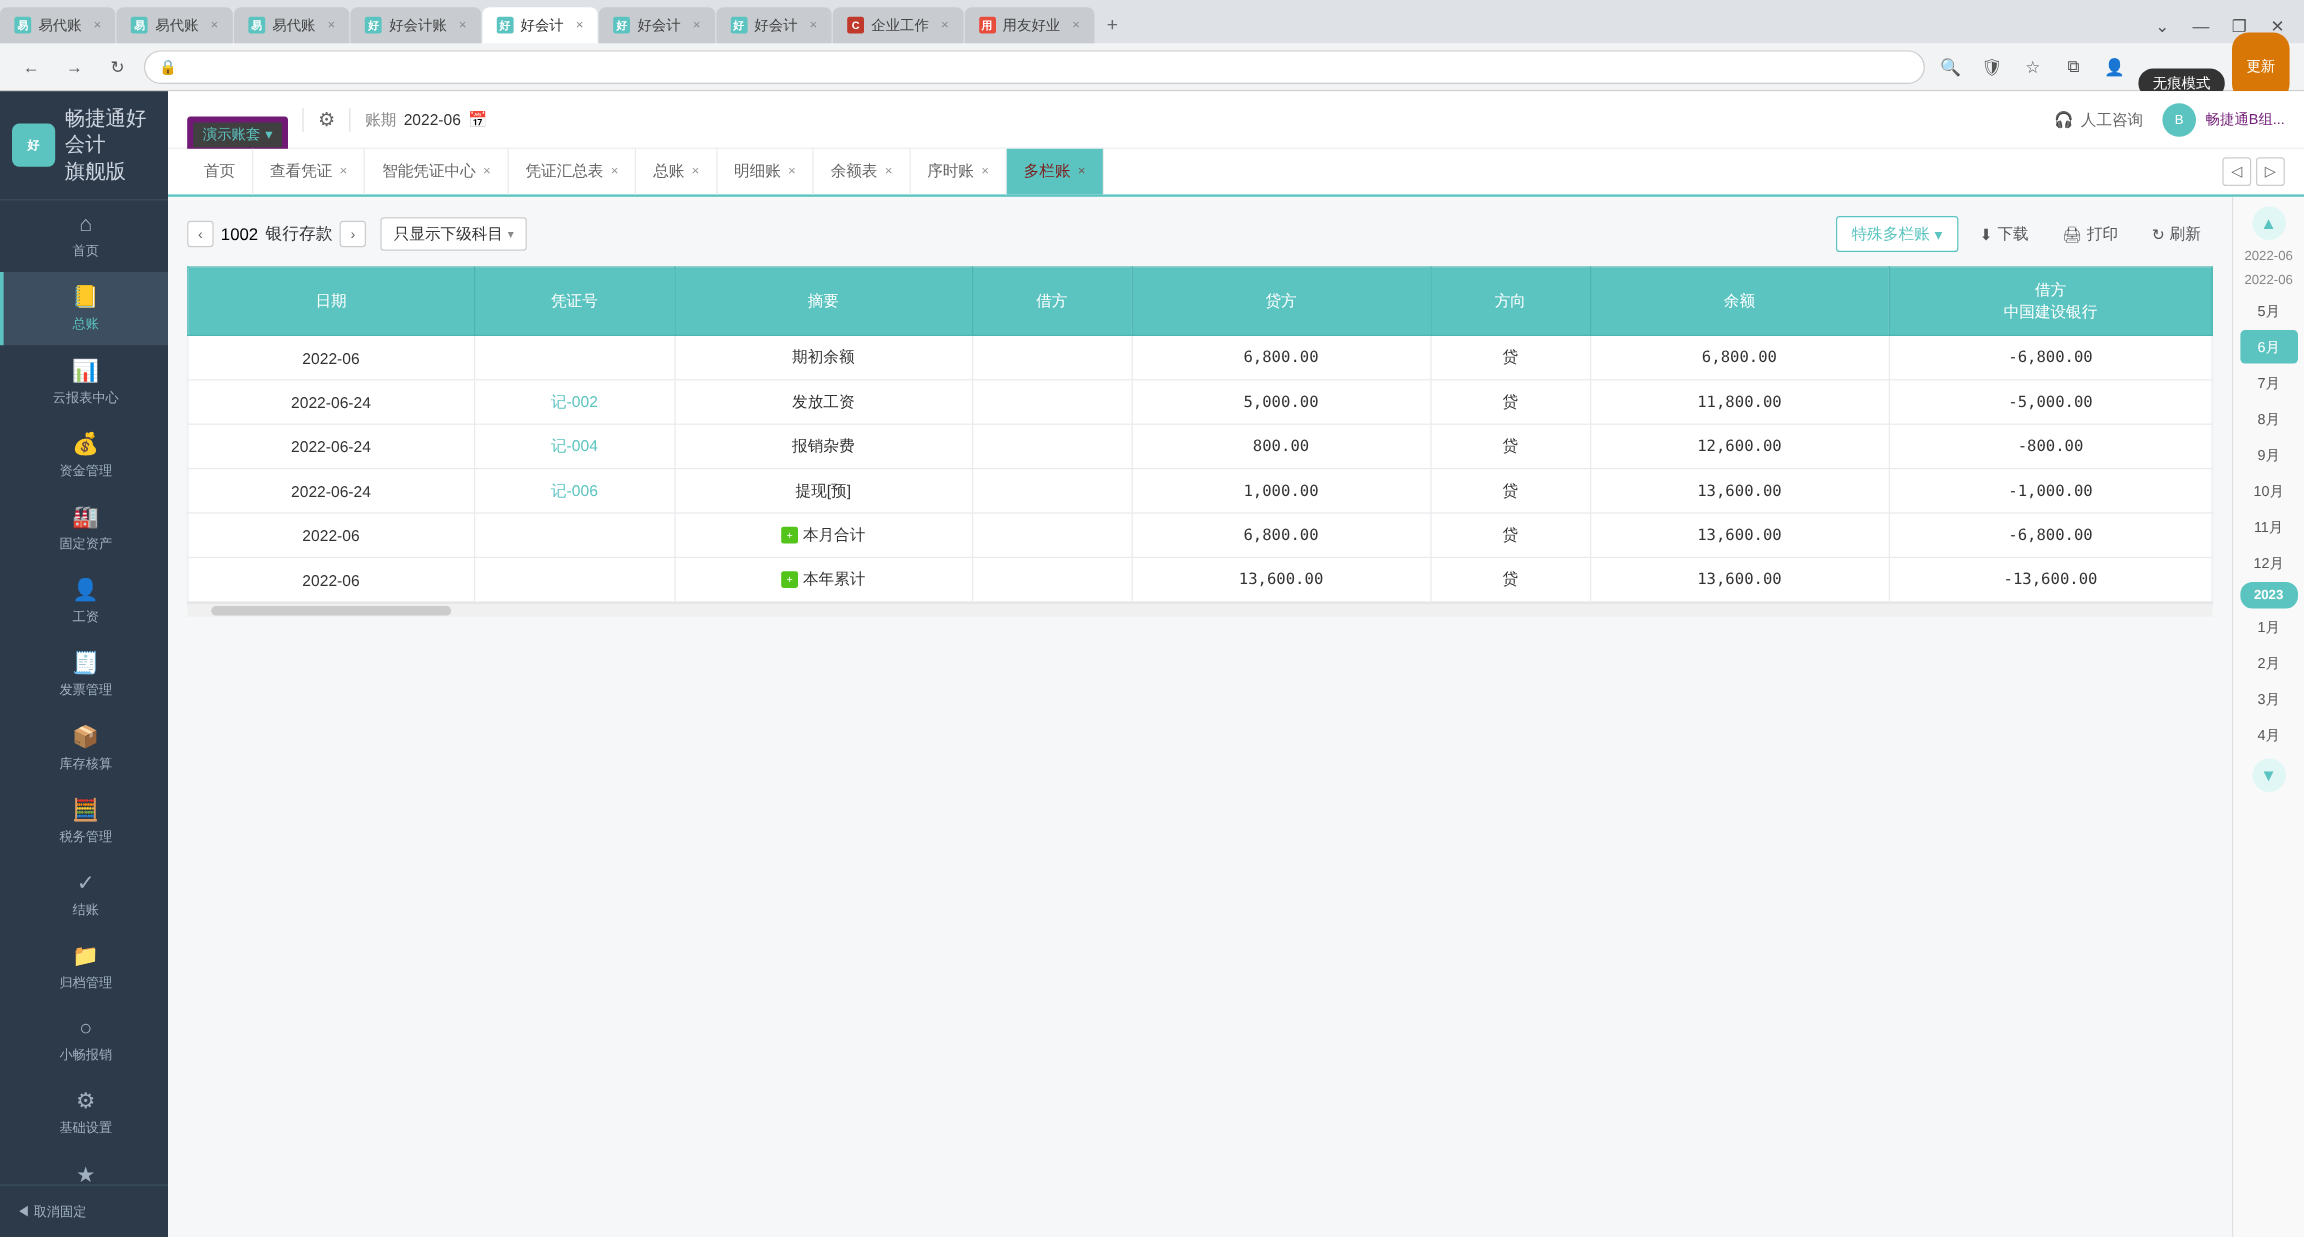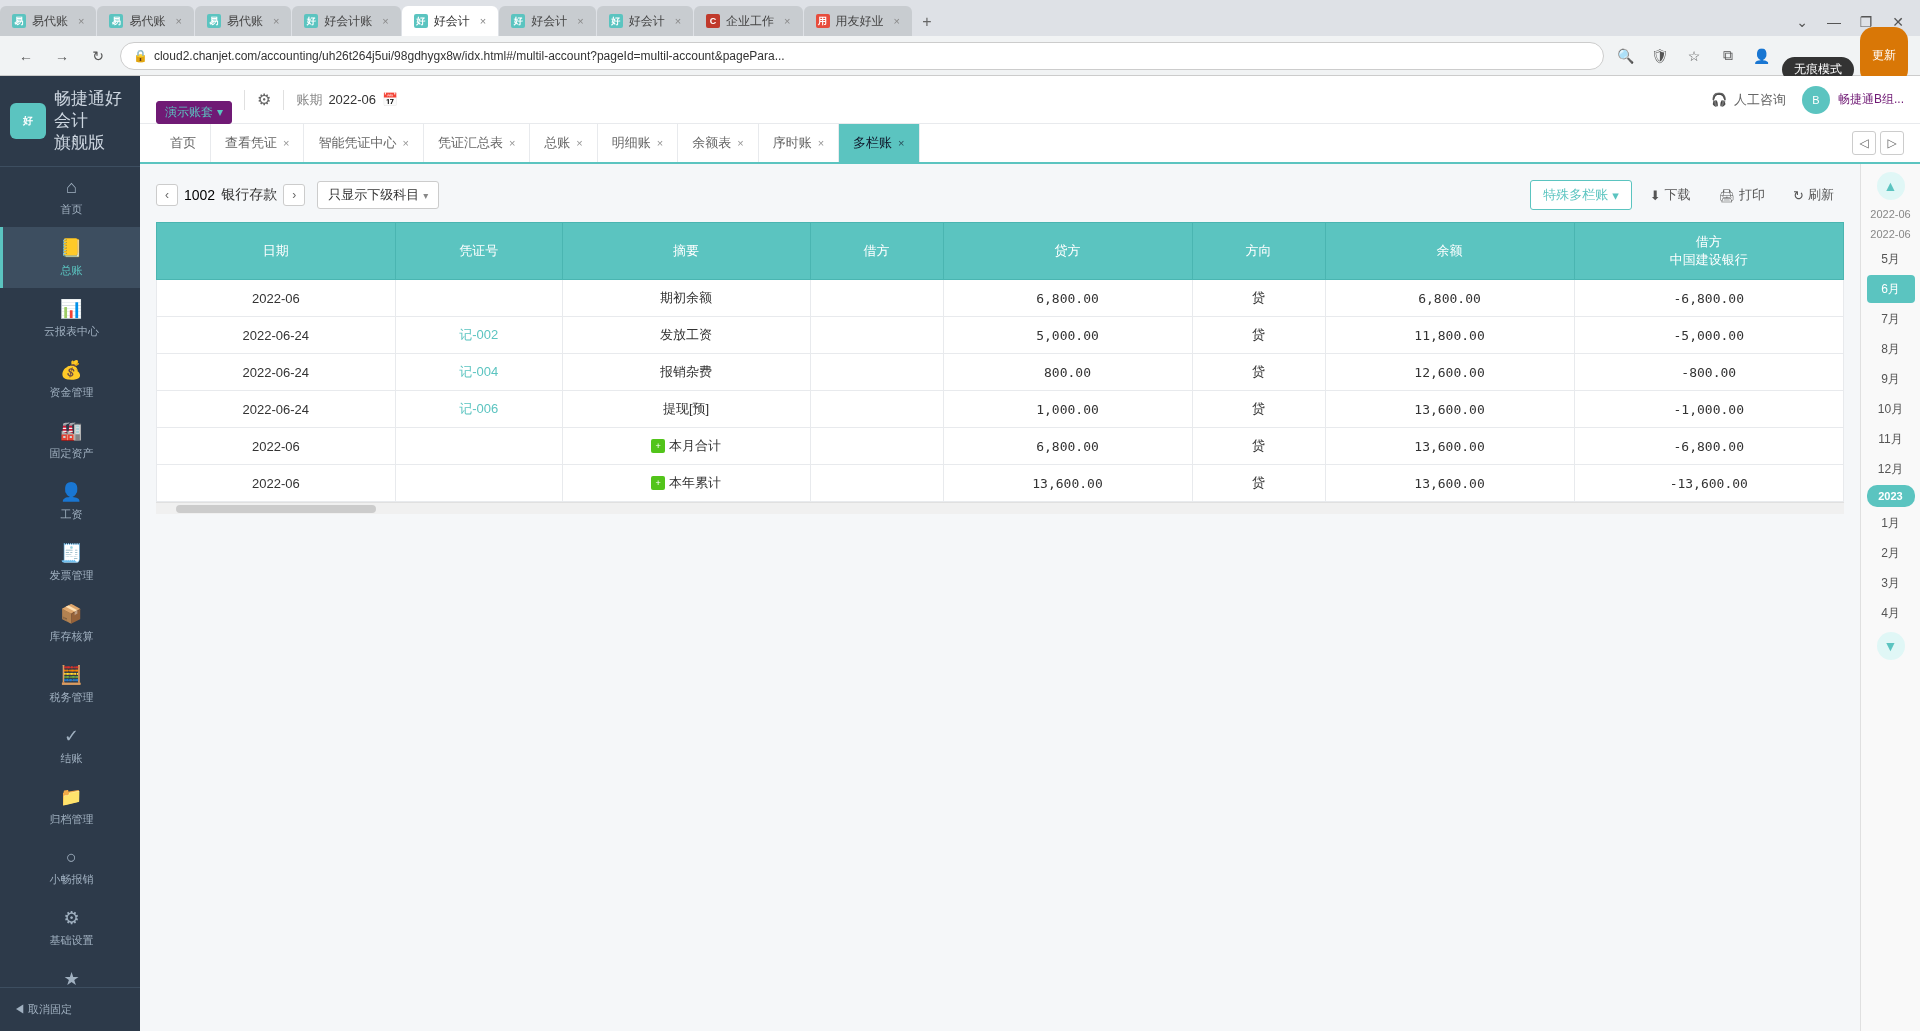--- a/index.html
+++ b/index.html
@@ -40,37 +40,37 @@
     .sidebar-item-icon { font-size: 18px; }
     .sidebar-item-label { font-size: 11px; text-align: center; }
     .sidebar-footer { padding: 8px; border-top: 1px solid #3d4e60; }
     .sidebar-pin-btn { display: flex; align-items: center; gap: 4px; color: #a0b0c0; font-size: 11px; cursor: pointer; padding: 6px; }
 
     
     .main-content { flex: 1; display: flex; flex-direction: column; background: #f5f7f9; min-width: 0; }
 
     
     .app-header { height: 48px; background: #fff; display: flex; align-items: center; padding: 0 16px; border-bottom: 1px solid #e8eaed; gap: 12px; }
-    .demo-badge { background: #701a75; border: 1px solid #701a75; color: #5bc4c0; border-radius: 3px; padding: 2px 8px; font-size: 12px; cursor: pointer; display: flex; align-items: center; gap: 4px; margin-top: 25px; }
+    .demo-badge { background: #404040; border: 5px solid #701a75; color: #5bc4c0; border-radius: 3px; padding: 2px 8px; font-size: 12px; cursor: pointer; display: flex; align-items: center; gap: 4px; margin-top: 25px; }
     .header-divider { width: 1px; height: 20px; background: #e0e0e0; }
     .gear-btn { color: #666; cursor: pointer; font-size: 16px; }
     .period-info { display: flex; align-items: center; gap: 6px; color: #333; font-size: 13px; }
     .period-label { color: #888; }
     .period-value { font-weight: 500; }
     .calendar-icon { color: #5bc4c0; cursor: pointer; }
     .header-right { margin-left: auto; display: flex; align-items: center; gap: 16px; }
     .consult-btn { display: flex; align-items: center; gap: 6px; color: #666; font-size: 13px; cursor: pointer; }
     .user-info { display: flex; align-items: center; gap: 8px; }
     .user-avatar { width: 28px; height: 28px; border-radius: 50%; background: #5bc4c0; display: flex; align-items: center; justify-content: center; font-size: 11px; color: #fff; }
     .user-name { font-size: 12px; color: #701a75; }
 
     
     .page-tabs { height: 40px; background: #fff; display: flex; align-items: center; padding: 0 16px; gap: 0; border-bottom: 2px solid #5bc4c0; overflow: hidden; }
     .page-tab { display: flex; align-items: center; padding: 0 14px; height: 40px; font-size: 13px; color: #666; cursor: pointer; gap: 6px; white-space: nowrap; border-right: 1px solid #e8eaed; }
-    .page-tab.active { background: #5bc4c0; color: #0f172a; }
+    .page-tab.active { background: #5bc4c0; color: #7f1d1d; }
     .page-tab-close { font-size: 11px; cursor: pointer; opacity: 0.7; }
     .tab-resize-btns { margin-left: auto; display: flex; align-items: center; gap: 4px; }
     .resize-btn { width: 24px; height: 24px; border: 1px solid #ccc; border-radius: 3px; display: flex; align-items: center; justify-content: center; cursor: pointer; font-size: 12px; color: #666; }
 
     
     .ledger-area { flex: 1; display: flex; overflow: hidden; }
     .ledger-main { flex: 1; padding: 16px; overflow: auto; }
 
     
     .ledger-toolbar { display: flex; align-items: center; gap: 12px; margin-bottom: 12px; }
@@ -165,21 +165,20 @@
       <div class="tab-ctrl-btn">❐</div>
       <div class="tab-ctrl-btn">✕</div>
     </div>
   </div>
   <div class="address-bar">
     <div class="nav-btn">←</div>
     <div class="nav-btn">→</div>
     <div class="nav-btn">↻</div>
     <div class="url-bar">
       <span class="url-lock">🔒</span>
-      <span class="url-text">cloud2.chanjet.com/accounting/uh26t264j5ui/98gdhygx8w/idx.html#/multil-account?pageId=multil-account&amp;pagePara...</span>
     </div>
     <div class="addr-actions">
       <div class="addr-action-btn">🔍</div>
       <div class="addr-action-btn">🛡</div>
       <div class="addr-action-btn">☆</div>
       <div class="addr-action-btn">⧉</div>
       <div class="addr-action-btn">👤</div>
       <div class="stealth-btn">无痕模式</div>
       <div class="update-btn">更新</div>
     </div>

